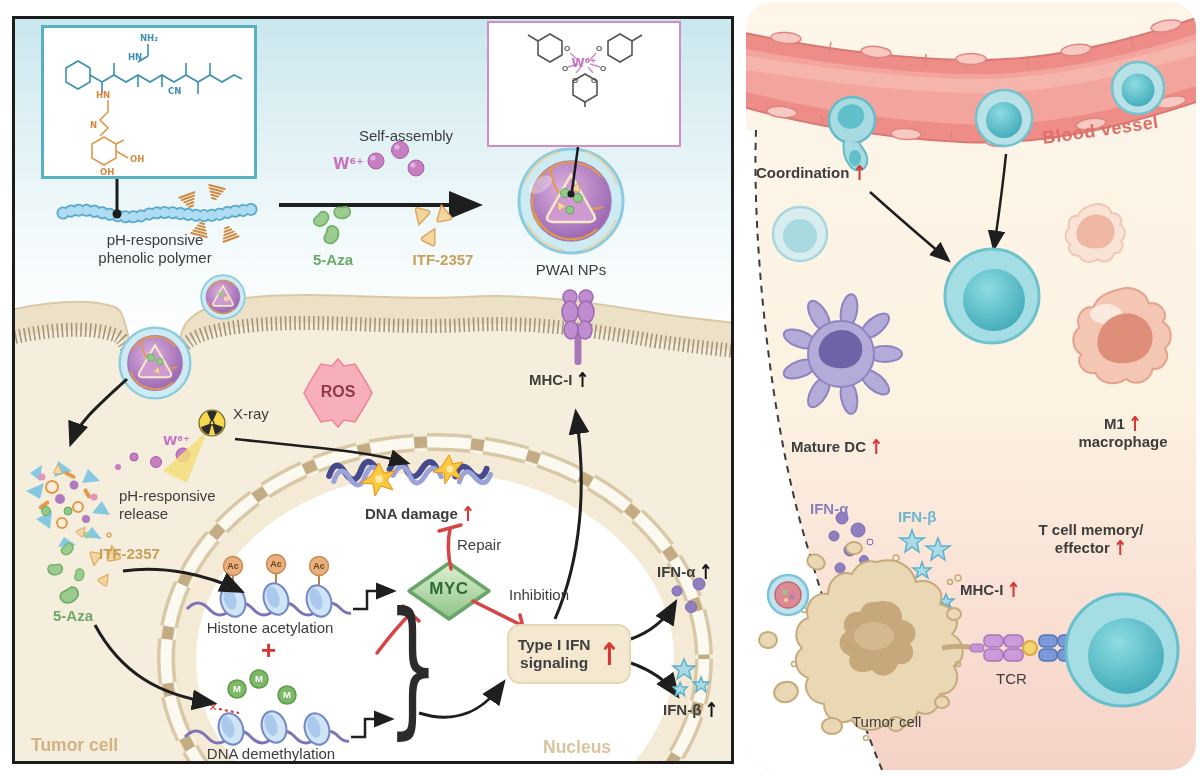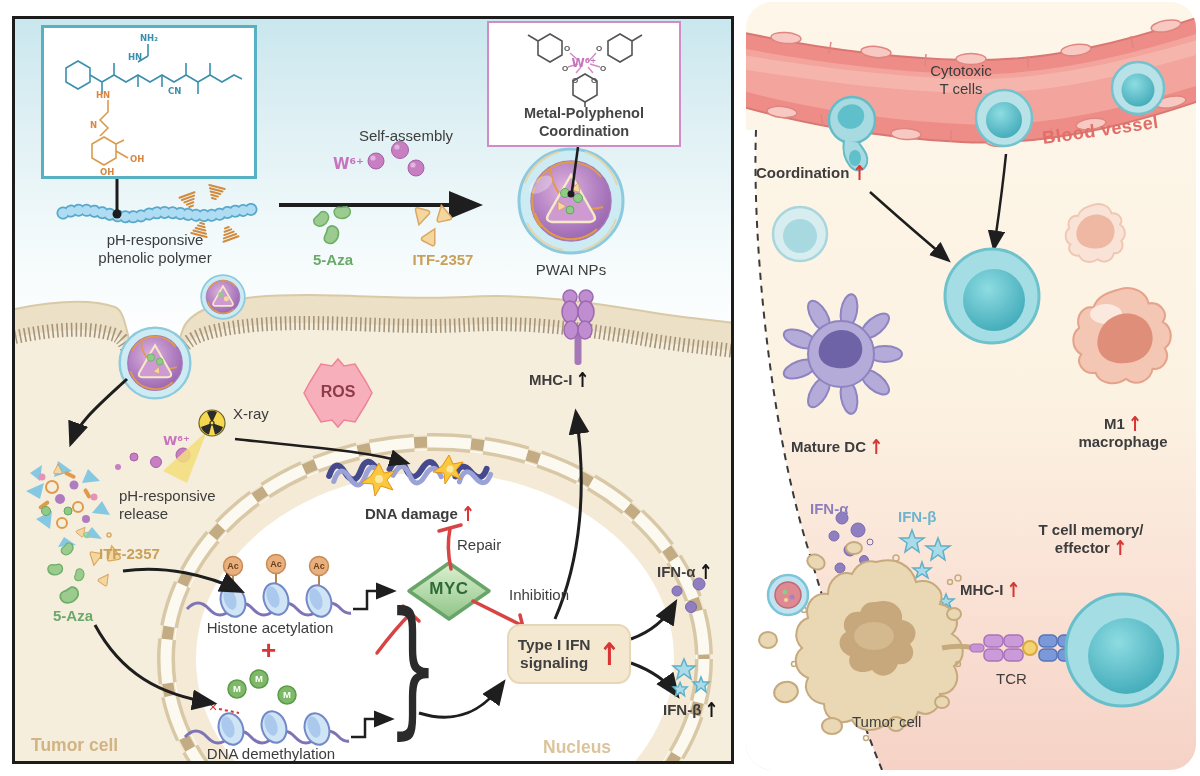--- a/index.html
+++ b/index.html
@@ -428,24 +428,20 @@
         <g font-family="Liberation Sans,sans-serif" font-size="8" font-weight="bold" fill="#555555">
           <text x="74" y="28">O</text>
           <text x="106" y="28">O</text>
           <text x="72" y="48">O</text>
           <text x="110" y="48">O</text>
           <text x="82" y="60">O</text>
           <text x="101" y="60">O</text>
         </g>
         <text x="94" y="44" text-anchor="middle" font-family="DejaVu Sans,sans-serif" font-size="12" font-weight="bold" fill="#c873be">W⁶⁺</text>
       </svg>
-      <div class="coordtxt">
-        <div>Metal-Polyphenol</div>
-        <div>Coordination</div>
-      </div>
     </div>
 
     <div class="lbl ctr" style="left:50px;top:212px;width:180px;">
       <div>pH-responsive</div>
       <div>phenolic polymer</div>
     </div>
     <div class="lbl ctr" style="left:306px;top:108px;width:170px;">Self-assembly</div>
     <div class="lbl pink sup" style="left:318px;top:136px;">W⁶⁺</div>
     <div class="lbl green ctr" style="left:288px;top:232px;width:60px;">5-Aza</div>
     <div class="lbl tan ctr" style="left:382px;top:232px;width:92px;">ITF-2357</div>
@@ -672,24 +668,20 @@
         <rect x="330" y="633" width="26" height="9" rx="4.5" fill="#abd0a0" stroke="#86ac78" stroke-width="1.5" transform="rotate(-6 330 637)"></rect>
         <rect x="330" y="650" width="26" height="9" rx="4.5" fill="#abd0a0" stroke="#86ac78" stroke-width="1.5" transform="rotate(6 330 654)"></rect>
       </g>
 
       <g>
         <circle cx="376" cy="648" r="56" fill="#a5dde4" stroke="#66bfca" stroke-width="3"></circle>
         <circle cx="380" cy="654" r="38" fill="url(#tealIn)"></circle>
       </g>
     </svg>
 
-    <div class="lbl ctr" style="left:160px;top:60px;width:110px;">
-      <div>Cytotoxic</div>
-      <div>T cells</div>
-    </div>
     <div class="vessel-lbl">Blood vessel</div>
     <div class="lbl row" style="left:10px;top:162px;font-weight:600;">
       <span>Coordination</span>
         <span class="up">↑</span>
     </div>
     <div class="lbl row" style="left:45px;top:436px;font-weight:600;">
       <span>Mature DC</span>
         <span class="up">↑</span>
     </div>
     <div class="lbl ctr" style="left:322px;top:413px;width:110px;font-weight:600;">

